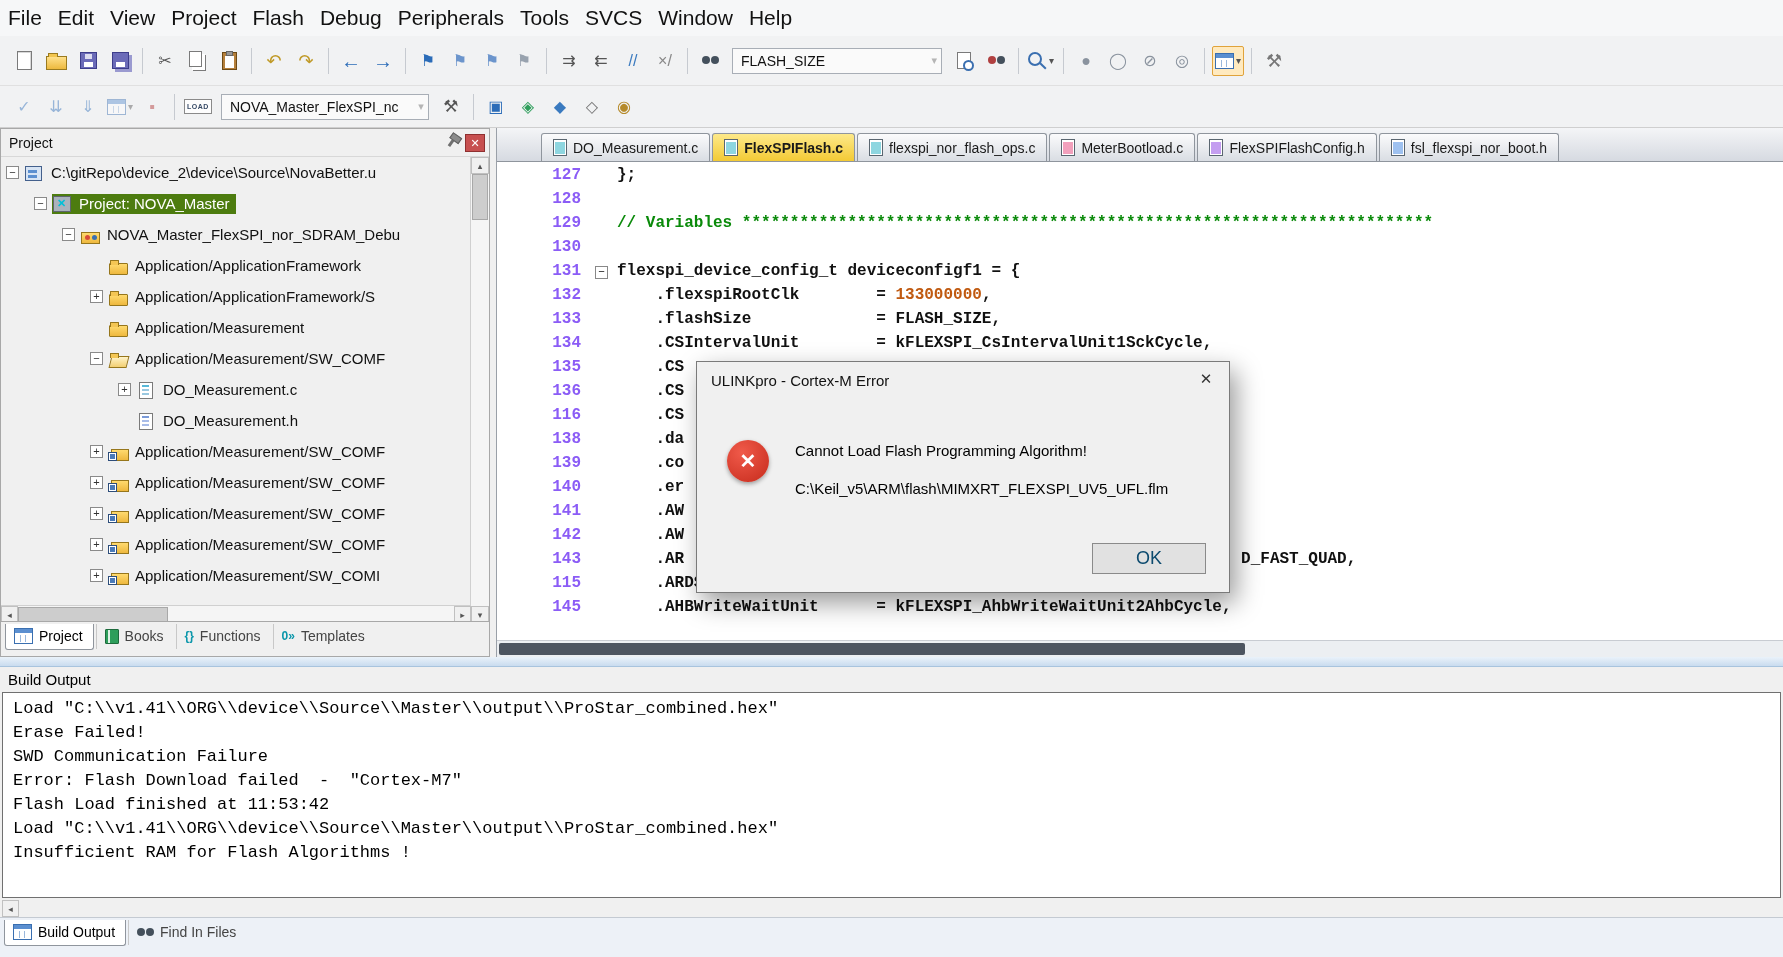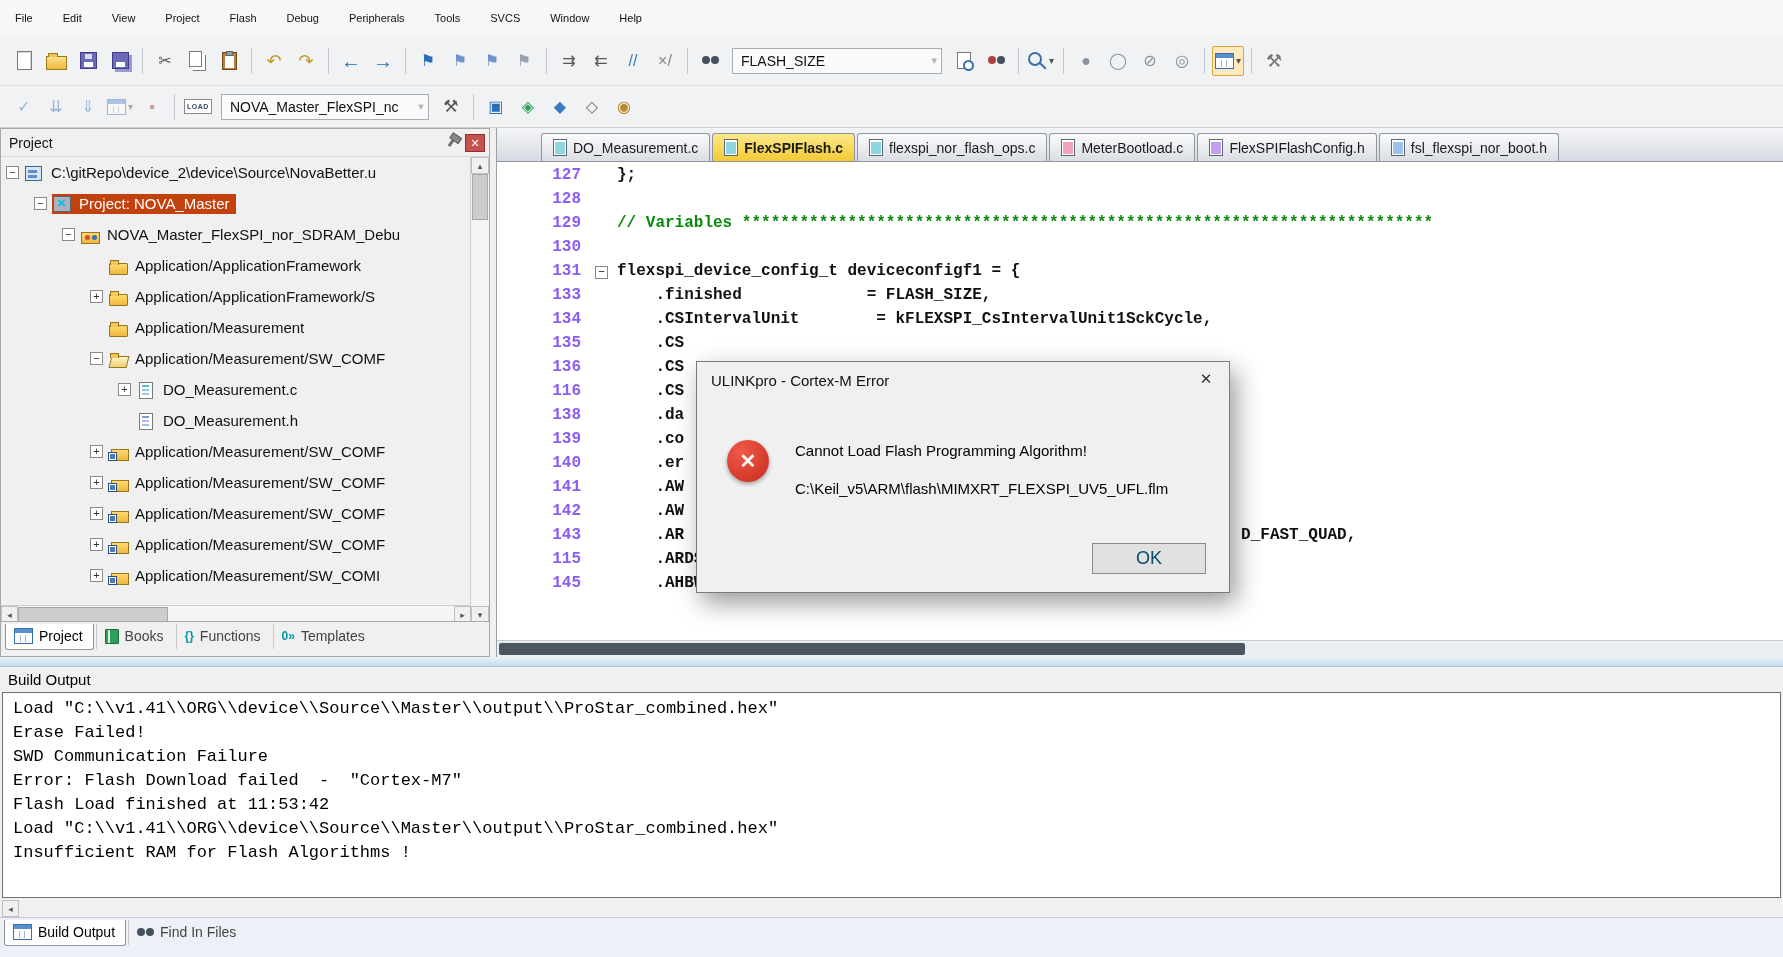--- a/index.html
+++ b/index.html
@@ -3,21 +3,21 @@
 <meta charset="utf-8">
 <style>
   html,body{margin:0;padding:0;}
   body{
     width:1783px;height:957px;position:relative;overflow:hidden;
     background:#f0f0f0;font-family:"Liberation Sans",sans-serif;color:#111;
     -webkit-font-smoothing:antialiased;
   }
   
   #menubar{position:absolute;left:0;top:0;width:1783px;height:36px;background:#f6f7f8;display:flex;align-items:center;border-bottom:1px solid #e3e3e3;}
-  .mitem{padding:7px 15px;font-size:11px;color:#111;}
+  .mitem{padding:7px 8px;font-size:21px;color:#111;}
   #toolbar1{position:absolute;left:0;top:36px;width:1783px;height:50px;background:#f1f2f3;display:flex;align-items:center;padding-left:8px;box-sizing:border-box;border-bottom:1px solid #e0e0e0;}
   #toolbar2{position:absolute;left:0;top:86px;width:1783px;height:42px;background:#f1f2f3;display:flex;align-items:center;padding-left:8px;box-sizing:border-box;border-bottom:1px solid #cfcfcf;}
   .tbtn{min-width:30px;height:30px;display:inline-flex;align-items:center;justify-content:center;background:transparent;border:none;padding:0 2px;margin:0 1px;font-family:inherit;cursor:default;}
   .tbtn.dim{opacity:.45;}
   .tbtn.hl{border:1px solid #e0a33b;background:#ffeabf;border-radius:2px;}
   .tglyph{font-size:16px;line-height:1;}
   .tbarrow{font-size:10px;color:#555;margin-left:2px;}
   .tsep{width:1px;height:26px;background:#c6cad0;margin:0 6px;flex:none;}
   .tcombo{display:inline-flex;align-items:center;height:26px;background:#fafafa;border:1px solid #a8aeb6;padding:0 4px 0 8px;font-size:14px;margin:0 6px;box-sizing:border-box;}
   .tcval{flex:1;overflow:hidden;white-space:nowrap;}
@@ -58,21 +58,21 @@
   .phead .ptitle{font-size:14px;flex:1;}
   .pinbtn{width:20px;height:18px;display:inline-flex;align-items:center;justify-content:center;margin-right:4px;}
   .pin{width:3px;height:9px;background:#707070;position:relative;transform:rotate(35deg);display:inline-block;}
   .pin::before{content:"";position:absolute;top:-5px;left:-3px;width:9px;height:5px;background:#8a8a8a;border:1px solid #606060;}
   .pclose{width:18px;height:16px;background:#c75050;color:#fff;font-size:11px;line-height:16px;text-align:center;border:1px solid #8f3030;}
   #ptree{position:absolute;left:1px;top:28px;right:18px;bottom:50px;overflow:hidden;background:#f0f0f0;}
   .trow{display:flex;align-items:center;height:31px;font-size:15px;white-space:nowrap;}
   .texp{width:13px;height:13px;border:1px solid #8a8a8a;background:#fff;font-size:11px;line-height:11px;text-align:center;margin-right:5px;flex:none;color:#333;box-sizing:border-box;}
   .texp.off{visibility:hidden;}
   .tinner{display:inline-flex;align-items:center;padding:1px 6px 1px 1px;}
-  .tinner.sel{background:#c2410c;color:#fff;}
+  .tinner.sel{background:#4d7c0f;color:#fff;}
   .tlab{margin-left:2px;}
   .ti{display:inline-block;position:relative;width:20px;height:18px;margin-right:4px;flex:none;}
   .ti.workspace::before{content:"";position:absolute;top:2px;left:0;width:15px;height:13px;background:#d7e4f4;border:1px solid #44608c;}
   .ti.workspace::after{content:"";position:absolute;top:6px;left:3px;width:9px;height:3px;background:#5b8fd0;box-shadow:0 5px 0 #5b8fd0;}
   .ti.target::before{content:"";position:absolute;top:1px;left:0;width:16px;height:14px;background:#aab2bc;border:1px solid #5d646e;}
   .ti.target::after{content:"✕";position:absolute;top:2px;left:4px;color:#00c0d8;font-size:11px;font-weight:bold;}
   .ti.build-target::before{content:"";position:absolute;top:6px;left:0;width:17px;height:10px;background:linear-gradient(#ffda6e,#eeb83e);border:1px solid #96761c;}
   .ti.build-target::after{content:"";position:absolute;top:9px;left:4px;width:5px;height:5px;border-radius:50%;background:#d84b3a;box-shadow:7px 0 0 #3a6fb0;}
   .ti.folder::before{content:"";position:absolute;top:6px;left:0;width:17px;height:10px;background:linear-gradient(#ffda6e,#eeb83e);border:1px solid #96761c;border-radius:1px;}
   .ti.folder::after{content:"";position:absolute;top:3px;left:1px;width:7px;height:4px;background:#f4c654;border:1px solid #96761c;border-bottom:none;border-radius:1px 1px 0 0;}
@@ -468,21 +468,22 @@
         <span class="tpage" style="--tc: #9ec1f0;"></span>
         <span class="etlab">fsl_flexspi_nor_boot.h</span>
       </div>
     </div>
   <div id="ecode">
       <div class="cline"><span class="lnum">127</span><span class="fold"></span><span class="ctext"><span>};</span></span></div>
       <div class="cline"><span class="lnum">128</span><span class="fold"></span><span class="ctext"></span></div>
       <div class="cline"><span class="lnum">129</span><span class="fold"></span><span class="ctext"><span class="c-comment">// Variables ************************************************************************</span></span></div>
       <div class="cline"><span class="lnum">130</span><span class="fold"></span><span class="ctext"></span></div>
       <div class="cline"><span class="lnum">131</span><span class="fold"><span class="fbox">−</span></span><span class="ctext"><span>flexspi_device_config_t deviceconfigf1 = {</span></span></div>
-      <div class="cline"><span class="lnum">133</span><span class="fold"></span><span class="ctext"><span>    .finished             = FLASH_SIZE,</span></span></div>
+      <div class="cline"><span class="lnum">132</span><span class="fold"></span><span class="ctext"><span>    .flexspiRootClk        = </span><span class="c-number">133000000</span><span>,</span></span></div>
+      <div class="cline"><span class="lnum">133</span><span class="fold"></span><span class="ctext"><span>    .flashSize             = FLASH_SIZE,</span></span></div>
       <div class="cline"><span class="lnum">134</span><span class="fold"></span><span class="ctext"><span>    .CSIntervalUnit        = kFLEXSPI_CsIntervalUnit1SckCycle,</span></span></div>
       <div class="cline"><span class="lnum">135</span><span class="fold"></span><span class="ctext"><span>    .CS</span></span></div>
       <div class="cline"><span class="lnum">136</span><span class="fold"></span><span class="ctext"><span>    .CS</span></span></div>
       <div class="cline"><span class="lnum">116</span><span class="fold"></span><span class="ctext"><span>    .CS</span></span></div>
       <div class="cline"><span class="lnum">138</span><span class="fold"></span><span class="ctext"><span>    .da</span></span></div>
       <div class="cline"><span class="lnum">139</span><span class="fold"></span><span class="ctext"><span>    .co</span></span></div>
       <div class="cline"><span class="lnum">140</span><span class="fold"></span><span class="ctext"><span>    .er</span></span></div>
       <div class="cline"><span class="lnum">141</span><span class="fold"></span><span class="ctext"><span>    .AW</span></span></div>
       <div class="cline"><span class="lnum">142</span><span class="fold"></span><span class="ctext"><span>    .AW</span></span></div>
       <div class="cline"><span class="lnum">143</span><span class="fold"></span><span class="ctext"><span>    .AR                                                          D_FAST_QUAD,</span></span></div>

